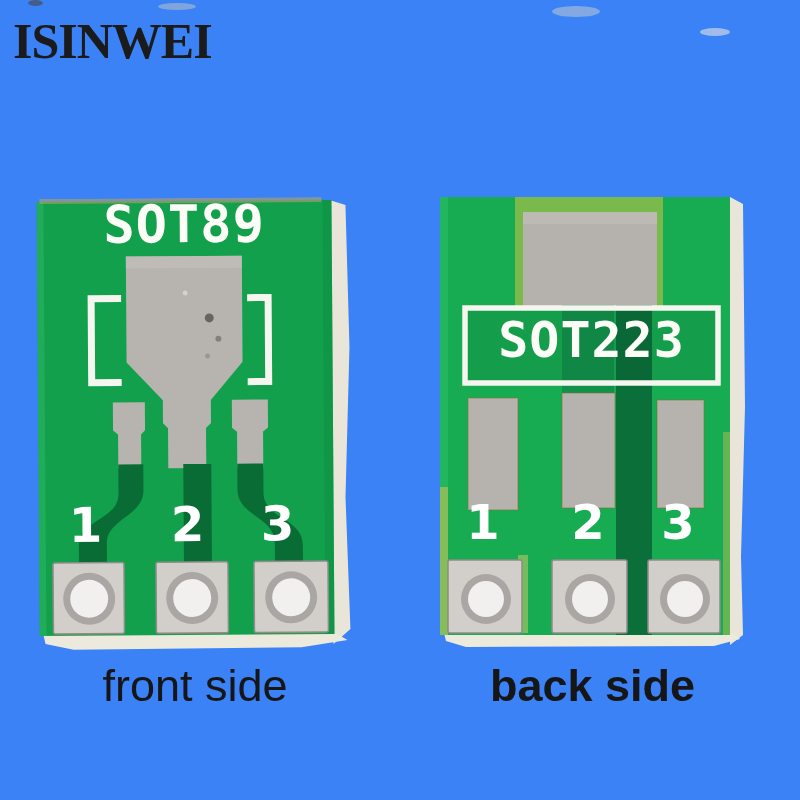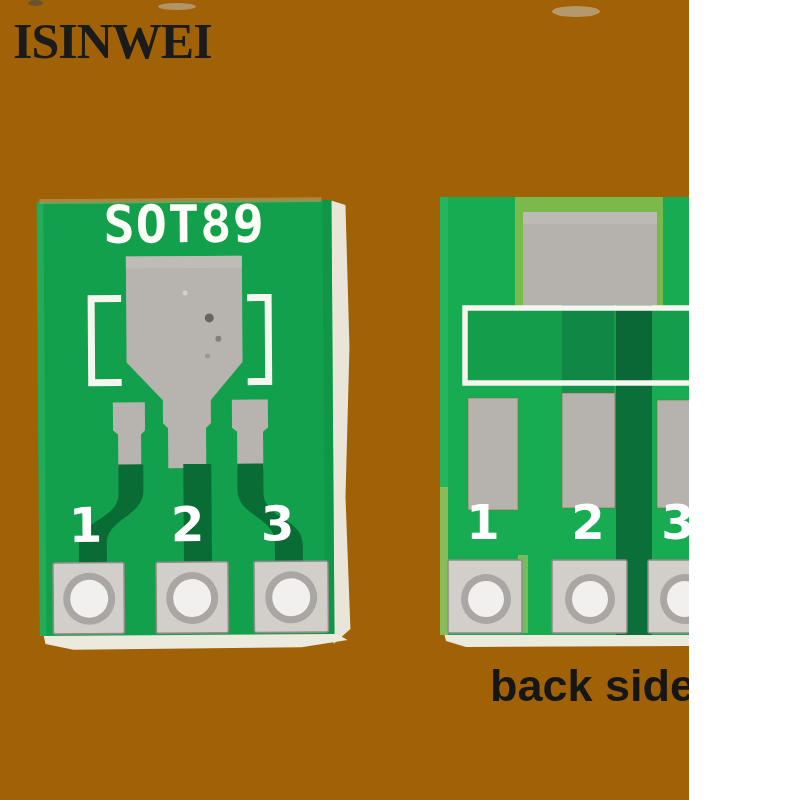--- a/index.html
+++ b/index.html
@@ -1,18 +1,18 @@
 <!DOCTYPE html>
 <html><head>
 <meta charset="utf-8">
 <style>
   html,body{margin:0;padding:0;background:#ffffff;}
   .stage{
-    position:relative;width:689px;height:800px;overflow:hidden;
-    background:#a16207;
+    position:relative;width:800px;height:800px;overflow:hidden;
+    background:#3b82f6;
     font-family:"DejaVu Sans",sans-serif;
   }
   .watermark{
     position:absolute;left:13px;top:16px;
     font-family:"Liberation Serif","DejaVu Serif",serif;
     font-weight:700;font-size:50px;letter-spacing:-1px;color:#1b1b1b;
     line-height:1;
   }
   .smudge{position:absolute;border-radius:50%;}
   .smudge.s1{left:28px;top:0px;width:15px;height:6px;background:#4a4a4a;opacity:.65;}
@@ -145,20 +145,22 @@
       <rect x="8" y="363" width="74" height="73" rx="2" fill="#d2cfcb" stroke="#8f8c89" stroke-width="1.5"></rect>
       <rect x="112" y="363" width="75" height="73" rx="2" fill="#d2cfcb" stroke="#8f8c89" stroke-width="1.5"></rect>
       <rect x="208" y="363" width="72" height="73" rx="2" fill="#d2cfcb" stroke="#8f8c89" stroke-width="1.5"></rect>
       <circle cx="46" cy="402" r="25" fill="#a9a6a3"></circle>
       <circle cx="46" cy="402" r="18" fill="#f1f0ee"></circle>
       <circle cx="150" cy="402" r="25" fill="#a9a6a3"></circle>
       <circle cx="150" cy="402" r="18" fill="#f1f0ee"></circle>
       <circle cx="245" cy="402" r="25" fill="#a9a6a3"></circle>
       <circle cx="245" cy="402" r="18" fill="#f1f0ee"></circle>
     </svg>
+    <div class="silk silk-back-label">SOT223</div>
     <div class="pin p1b">1</div>
     <div class="pin p2b">2</div>
     <div class="pin p3b">3</div>
   </div>
 
+  <div class="caption caption-front">front side</div>
   <div class="caption caption-back">back side</div>
 
 </div>
 
 </body></html>

